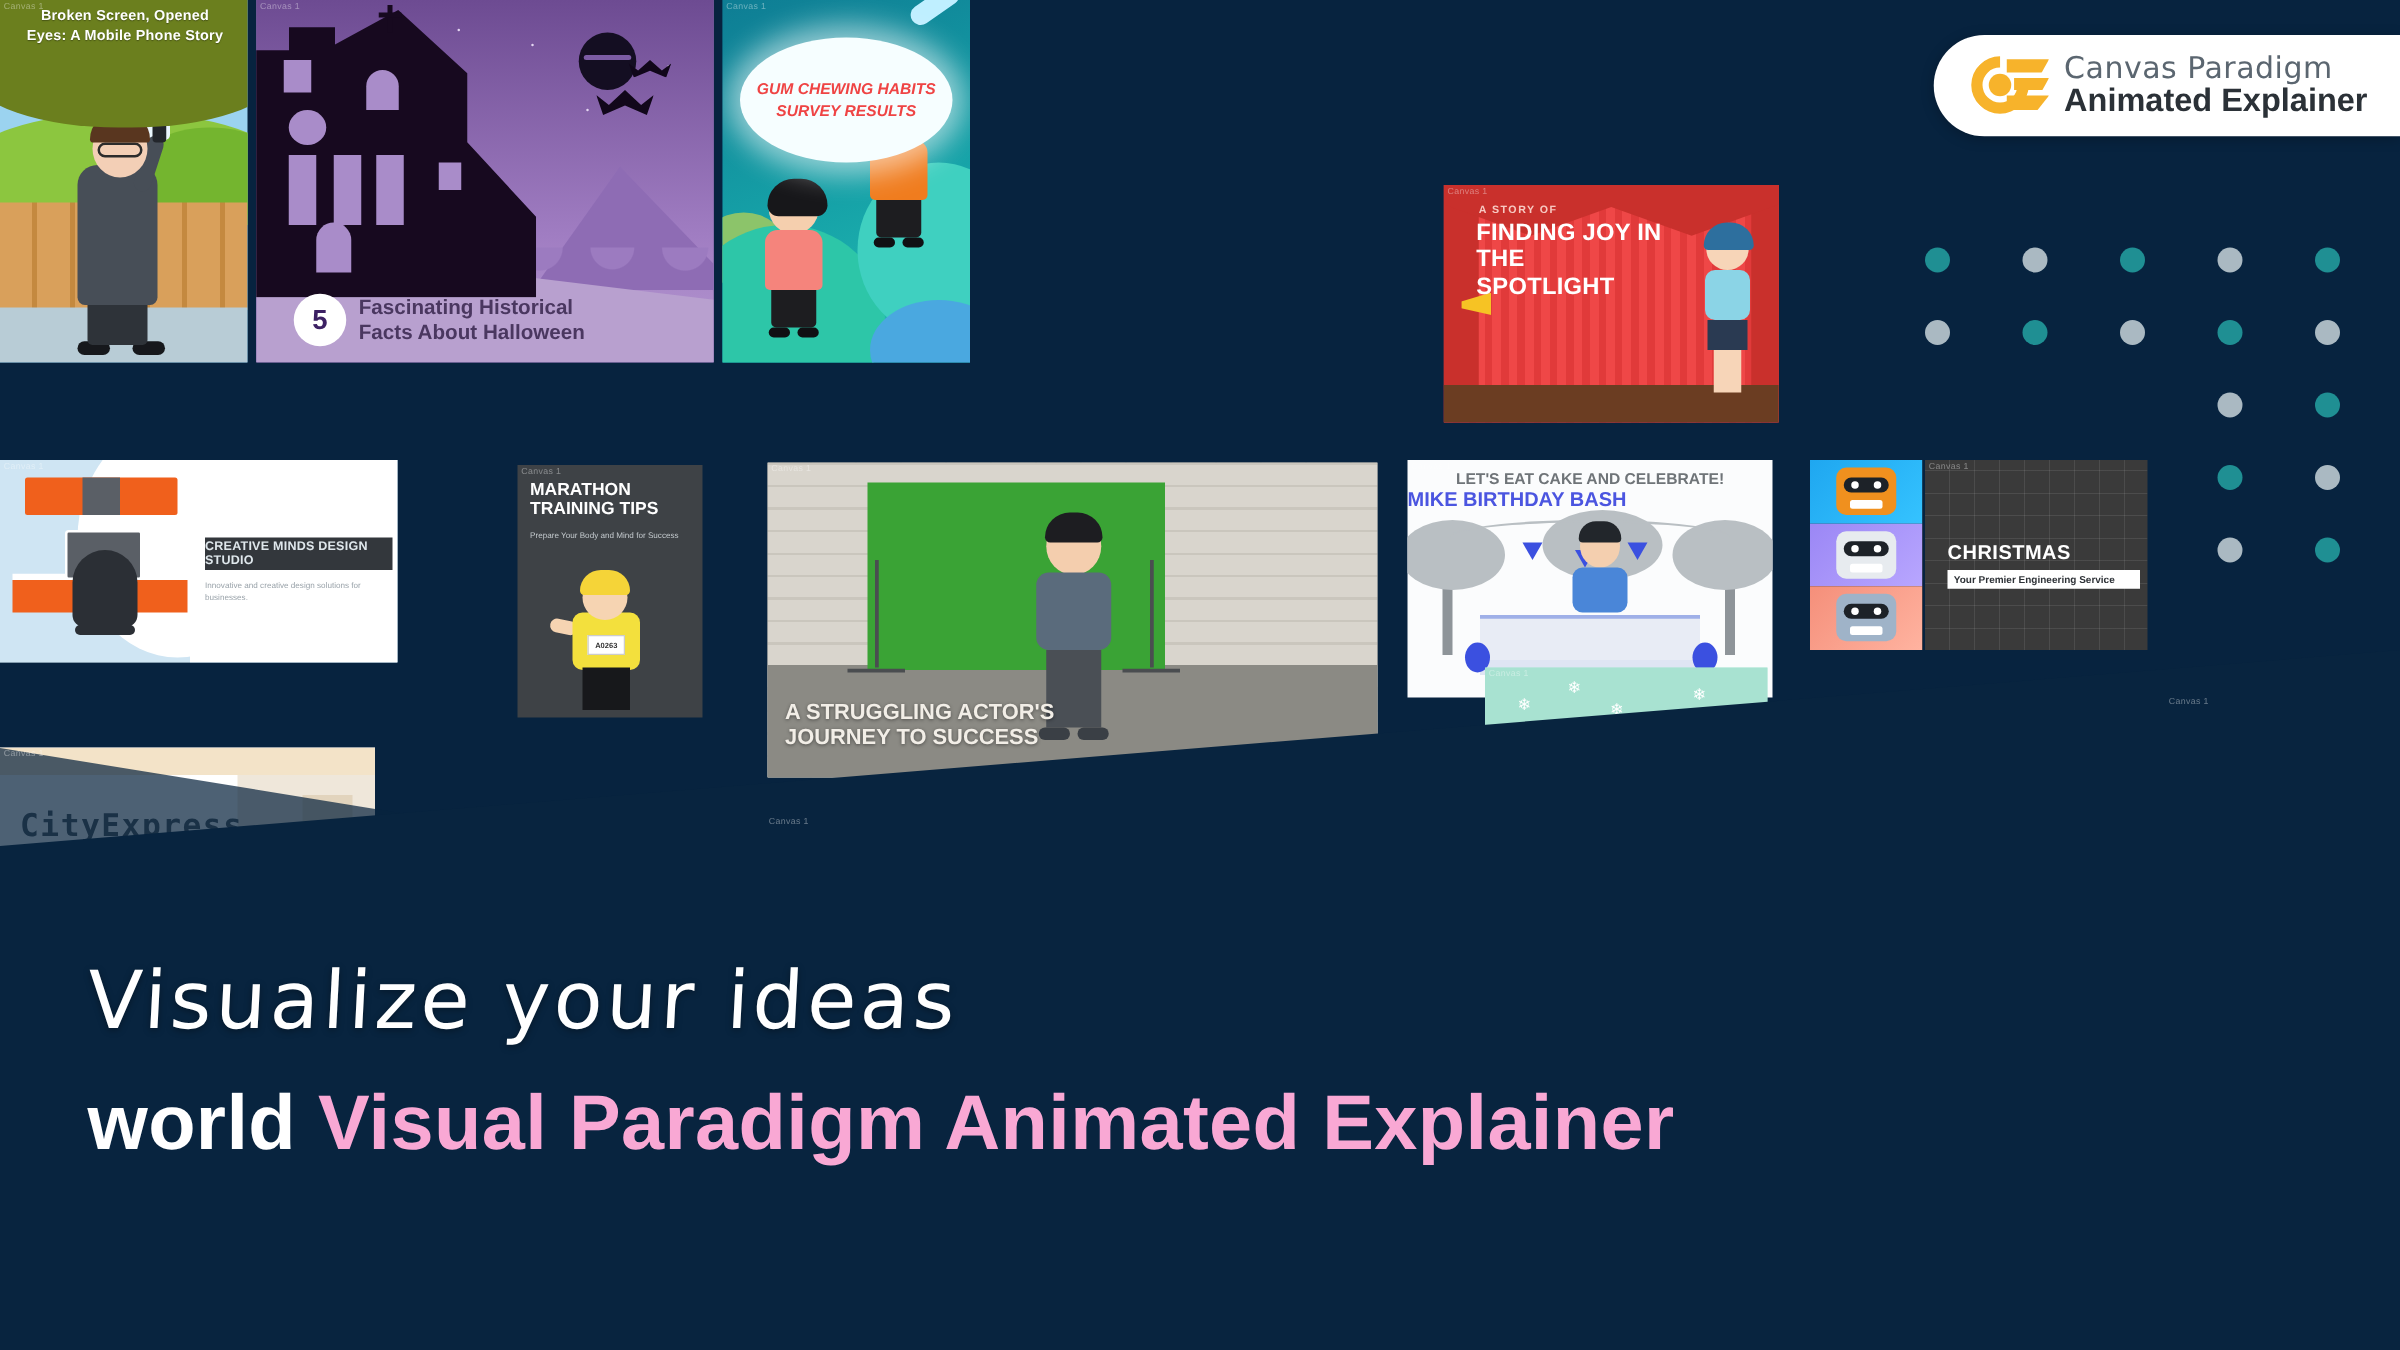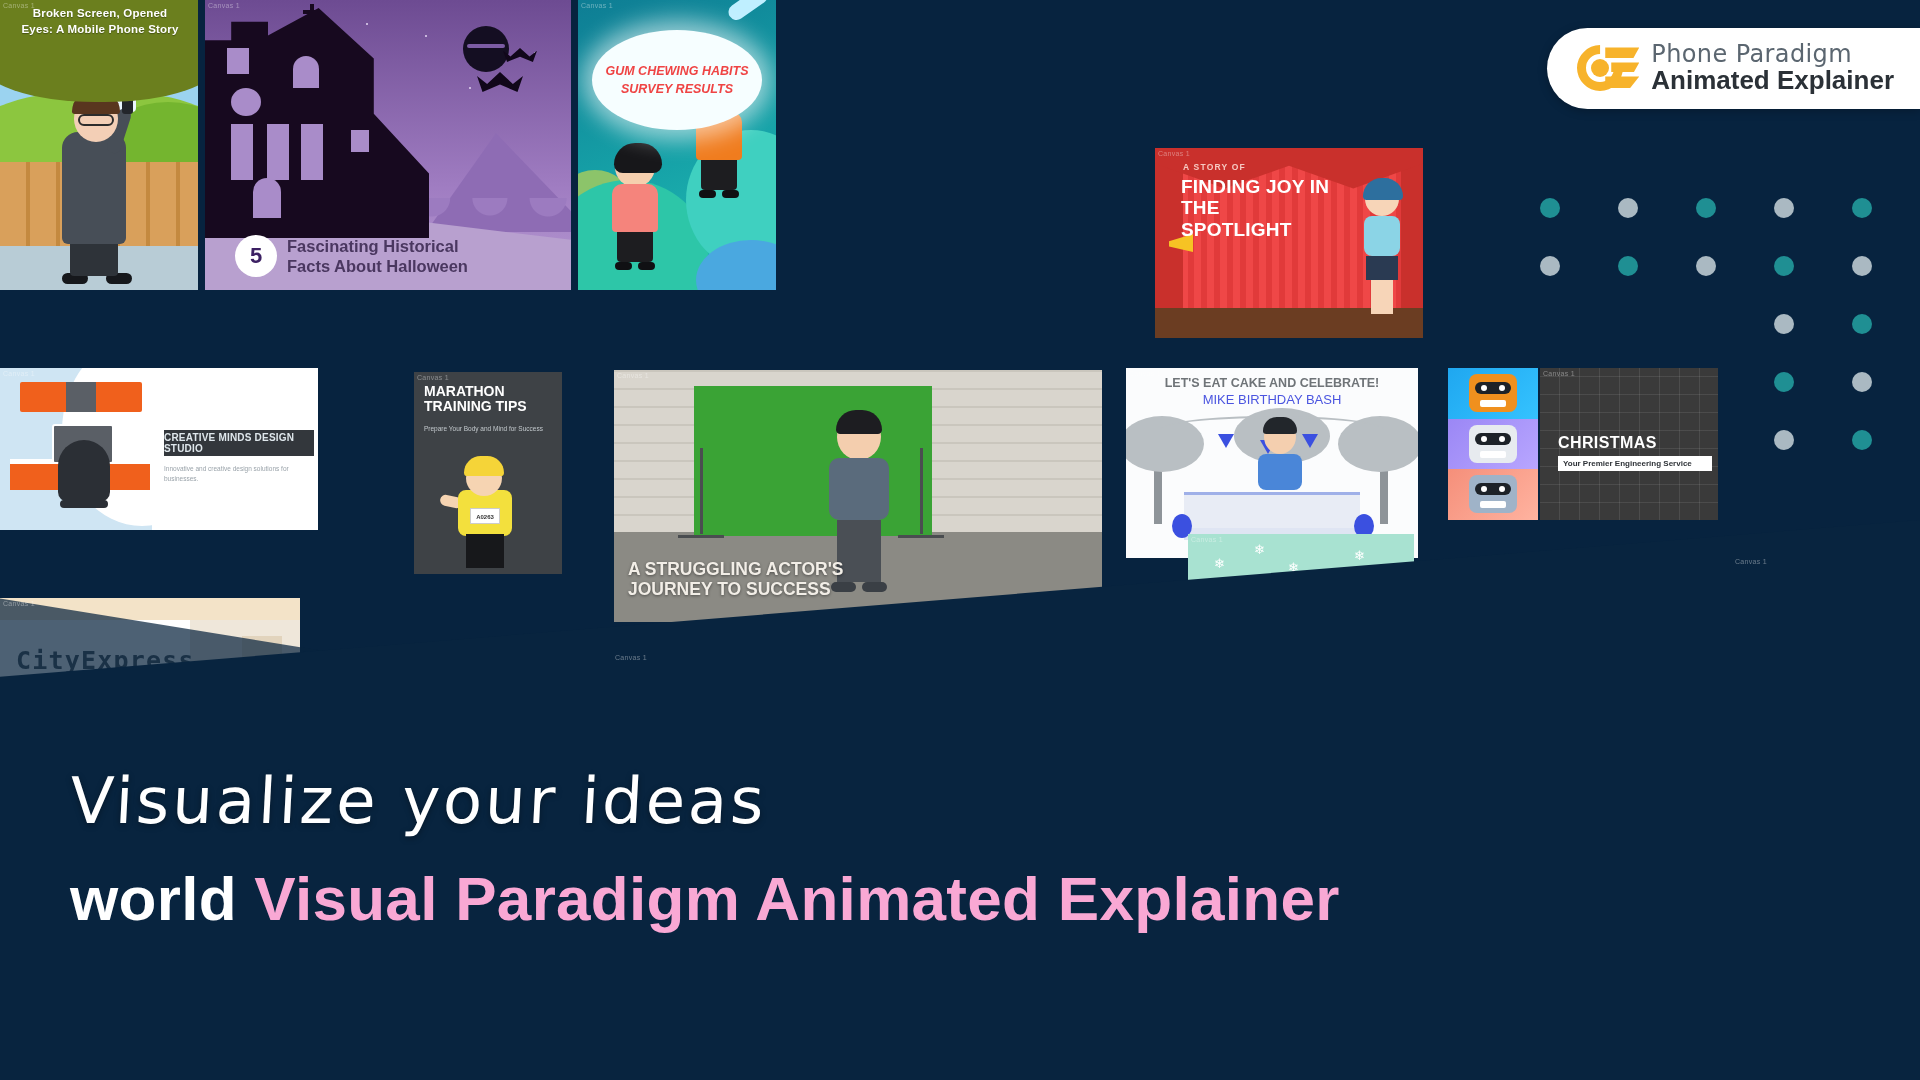--- a/index.html
+++ b/index.html
@@ -181,21 +181,21 @@
   #c-actor .man .t{width:60px;height:62px;background:#5a6b7c;border-radius:10px;margin:-2px auto 0;}
   #c-actor .man .l{width:44px;height:62px;background:#4a4f55;margin:0 auto;}
   #c-actor .man .sh{width:56px;height:10px;margin:0 auto;display:flex;justify-content:space-between;}
   #c-actor .man .sh i{width:25px;height:10px;background:#3a3f45;border-radius:5px;}
   #c-actor .cap{position:absolute;left:14px;bottom:22px;color:#f2eee7;font-size:17.5px;font-weight:bold;line-height:1.14;
     text-shadow:0 1px 3px rgba(0,0,0,.45);}
 
   
   #c-bday { left: 1126px; top: 368px; width: 292px; height: 190px; background:#fbfcfd; }
   #c-bday .t1{position:absolute;left:0;right:0;top:8px;text-align:center;color:#6f7478;font-size:12.5px;font-weight:bold;}
-  #c-bday .t2{position:absolute;left:0;right:0;top:24px;text-align:center;color:#4b55e0;font-size:13px;font-weight:normal;}
+  #c-bday .t2{position:absolute;left:0;right:0;top:24px;text-align:left;color:#4b55e0;font-size:16px;font-weight:bold;}
   #c-bday .tree{position:absolute;bottom:34px;width:8px;height:70px;background:#8e9499;}
   #c-bday .tr1{left:28px;} #c-bday .tr2{right:30px;}
   #c-bday .crown{position:absolute;width:84px;height:56px;background:#b9bfc3;border-radius:50%;}
   #c-bday .cr1{left:-6px;top:48px;} #c-bday .cr2{right:-4px;top:48px;} #c-bday .cr3{left:108px;top:40px;width:96px;}
   #c-bday .bunt{position:absolute;left:34px;right:34px;top:48px;height:30px;
     border-top:2px solid #b9bfc3;border-radius:50%/14px 14px 0 0;}
   #c-bday .flag{position:absolute;width:0;height:0;border-left:8px solid transparent;border-right:8px solid transparent;border-top:14px solid #3b50e0;}
   #c-bday .table{position:absolute;left:58px;bottom:20px;width:176px;height:46px;background:#e8ecf5;border-top:3px solid #9fb0e8;}
   #c-bday .drape{position:absolute;left:58px;bottom:18px;width:176px;height:12px;background:#dfe5f3;}
   #c-bday .balloon{position:absolute;bottom:20px;width:20px;height:24px;background:#3b50e0;border-radius:50%;}
@@ -666,18 +666,18 @@
 
   <div id="logo">
     <div class="mark">
       <div class="c"></div>
         <div class="dot"></div>
       <div class="e1"></div>
         <div class="e2"></div>
         <div class="e3"></div>
     </div>
     <div class="txt">
-      <div class="l1">Phone Paradigm</div>
+      <div class="l1">Canvas Paradigm</div>
       <div class="l2">Animated Explainer</div>
     </div>
   </div>
 
 </div>
 
 </body></html>

